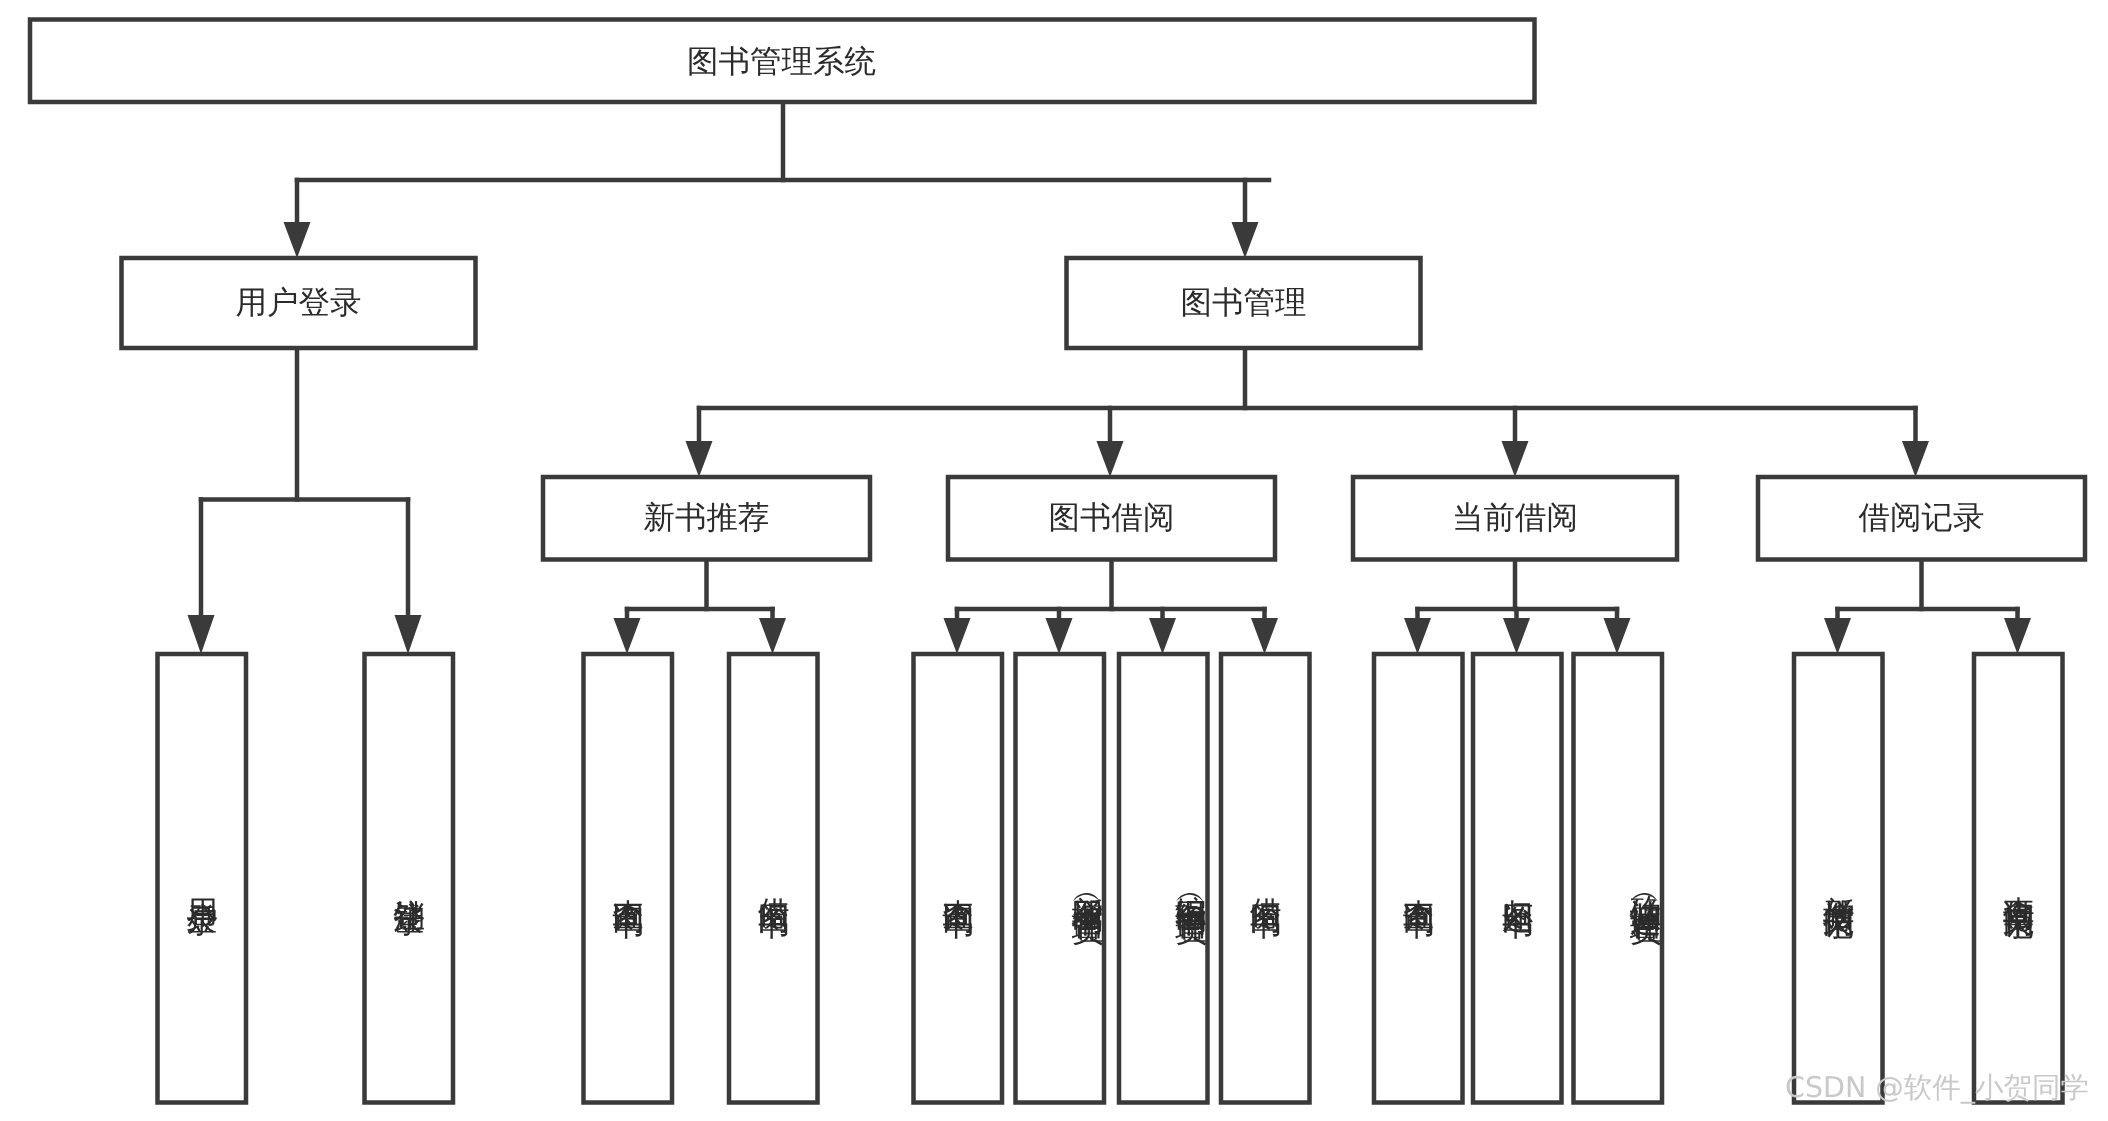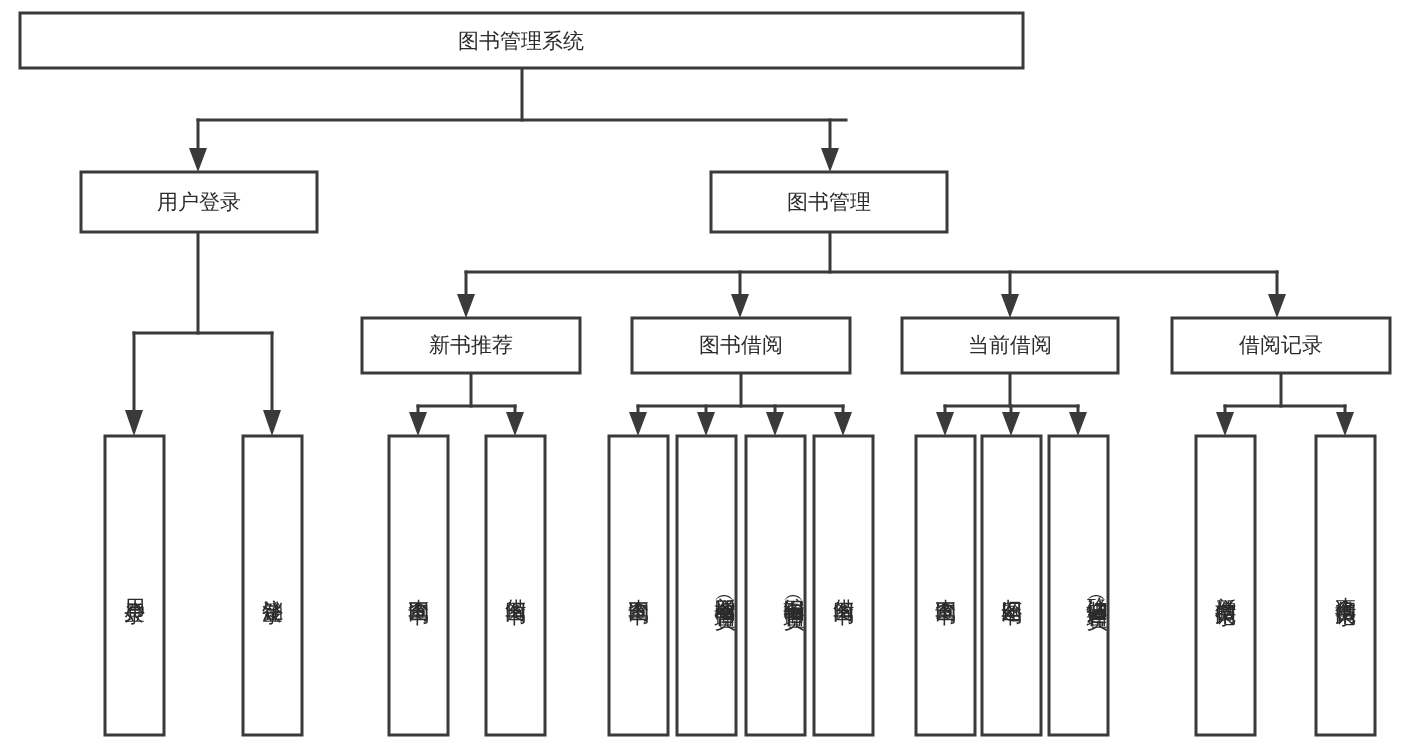--- a/index.html
+++ b/index.html
@@ -247,14 +247,15 @@
   <div class="leaf-label" style="left:746px; top:436px; width:59px; height:299px; align-items:flex-start; padding-top:6px; box-sizing:border-box;">编辑图书（管理员）</div>
   <div class="leaf-label" style="left:814px; top:436px; width:59px; height:299px;">借阅图书</div>
 
   <div class="leaf-label" style="left:916px; top:436px; width:59px; height:299px;">查询图书</div>
   <div class="leaf-label" style="left:982px; top:436px; width:59px; height:299px;">归还图书</div>
   <div class="leaf-label" style="left:1049px; top:436px; width:59px; height:299px; align-items:flex-start; padding-top:6px; box-sizing:border-box;">确认归还（管理员）</div>
 
   <div class="leaf-label" style="left:1196px; top:436px; width:59px; height:299px;">新增借阅记录</div>
   <div class="leaf-label" style="left:1316px; top:436px; width:59px; height:299px;">查询借阅记录</div>
 
+  <div class="watermark">CSDN @软件_小贺同学</div>
 
 </div>
 
 </body></html>

